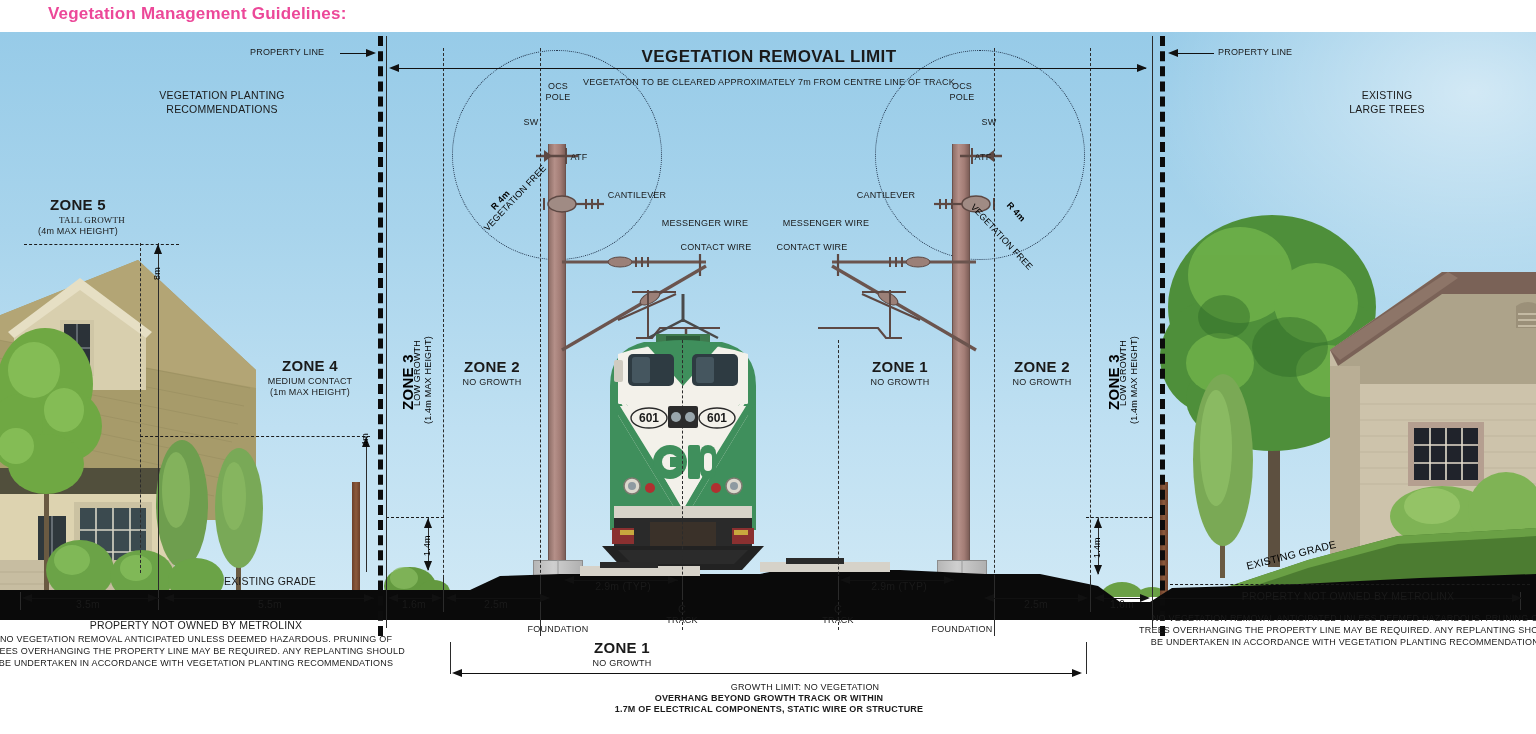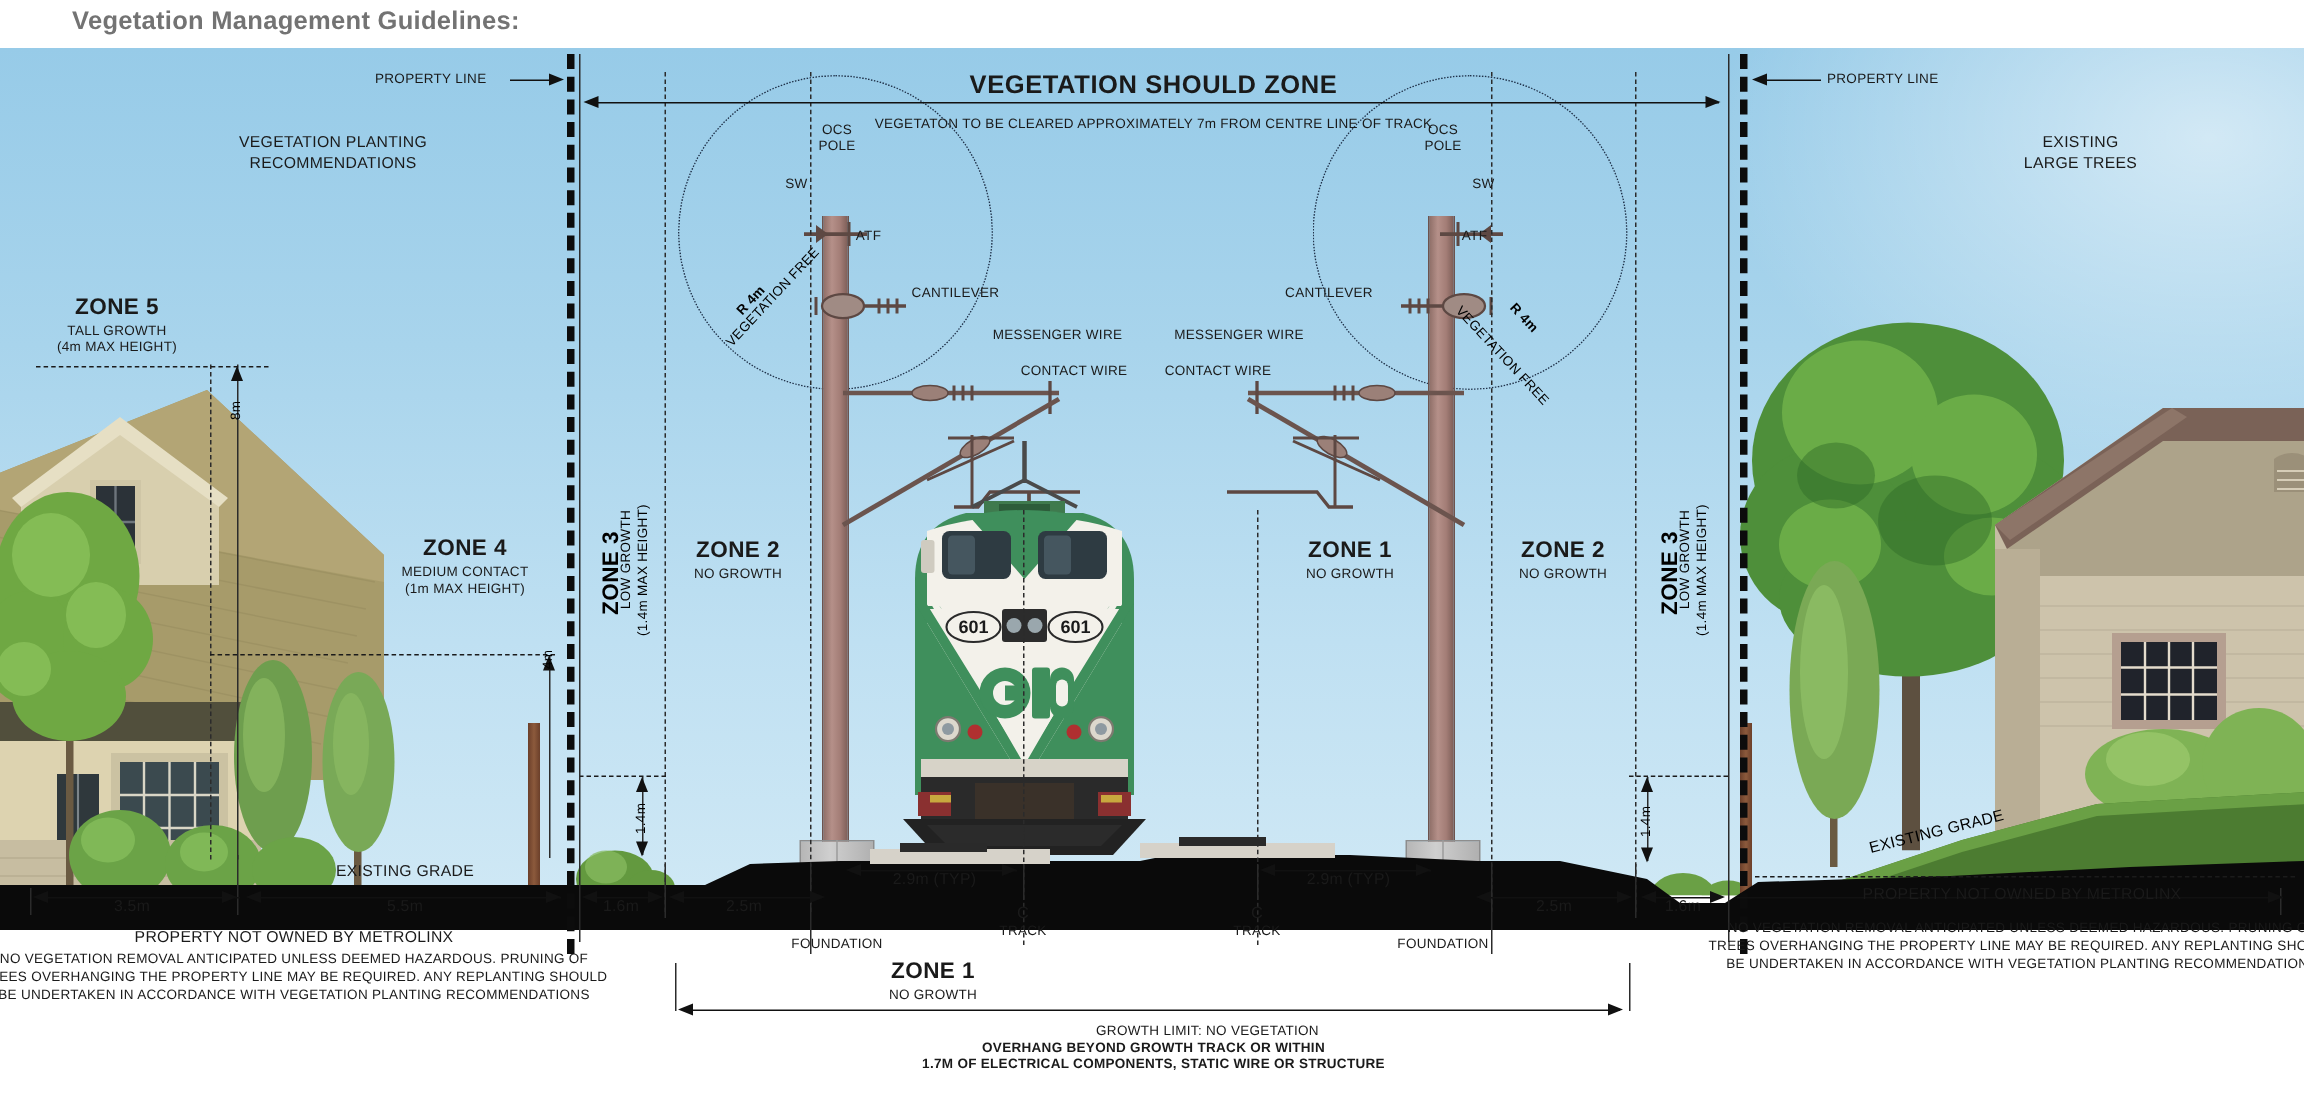--- a/index.html
+++ b/index.html
@@ -11,21 +11,21 @@
   #root {
     position: relative;
     width: 1536px; height: 734px;
     overflow: hidden;
     background: #ffffff;
   }
 
   
   .title {
     position: absolute; left: 48px; top: 4px;
-    font-size: 17px; font-weight: bold; color: #737373;
+    font-size: 17px; font-weight: bold; color: #ec4899;
     letter-spacing: .2px;
   }
 
   
   .canvas {
     position: absolute; left: 0; top: 32px;
     width: 1536px; height: 565px;
     background: linear-gradient(180deg,#97cbe8 0%, #a8d4ec 35%, #bfe0f2 70%, #cfe8f5 100%);
     overflow: hidden;
   }
@@ -480,21 +480,21 @@
 
   <div class="hdash" style="left:1086px; top:517px; width:66px; z-index:11;"></div>
   <div class="vsolid" style="left:1098px; top:518px; height:56px; z-index:11;"></div>
   <div class="arrowU" style="left:1094px; top:518px; z-index:12;"></div>
   <div class="arrowD" style="left:1094px; top:565px; z-index:12;"></div>
 
   <div class="dimline" style="left:392px; top:68px; width:754px; z-index:12;"></div>
   <div class="arrowL" style="left:389px; top:64px; z-index:12;"></div>
   <div class="arrowR" style="left:1137px; top:64px; z-index:12;"></div>
 
-  <div class="t c hdr" style="left:769px; top:47px; z-index:13;">VEGETATION SHOULD ZONE</div>
+  <div class="t c hdr" style="left:769px; top:47px; z-index:13;">VEGETATION REMOVAL LIMIT</div>
   <div class="t c lbl" style="left:769px; top:77px; z-index:13;">VEGETATON TO BE CLEARED APPROXIMATELY 7m FROM CENTRE LINE OF TRACK</div>
 
   <div class="t lbl" style="left:250px; top:47px; z-index:13;">PROPERTY LINE</div>
   <div class="dimline" style="left:340px; top:53px; width:30px; z-index:13;"></div>
   <div class="arrowR" style="left:366px; top:49px; z-index:13;"></div>
 
   <div class="t lbl" style="left:1218px; top:47px; z-index:13;">PROPERTY LINE</div>
   <div class="dimline" style="left:1178px; top:53px; width:36px; z-index:13;"></div>
   <div class="arrowL" style="left:1168px; top:49px; z-index:13;"></div>
 
@@ -519,21 +519,21 @@
   <div class="t c lbl" style="left:886px; top:190px; z-index:13;">CANTILEVER</div>
   <div class="t c lbl" style="left:826px; top:218px; z-index:13;">MESSENGER WIRE</div>
   <div class="t c lbl" style="left:812px; top:242px; z-index:13;">CONTACT WIRE</div>
 
   <div class="vert lbl" style="left:489px; top:205px; transform:rotate(-47deg); z-index:13; font-weight:bold;">R 4m</div>
   <div class="vert lbl" style="left:482px; top:226px; transform:rotate(-47deg); z-index:13;">VEGETATION FREE</div>
   <div class="vert lbl" style="left:1012px; top:200px; transform:rotate(47deg); z-index:13; font-weight:bold;">R 4m</div>
   <div class="vert lbl" style="left:976px; top:202px; transform:rotate(47deg); z-index:13;">VEGETATION FREE</div>
 
   <div class="t c zone-big" style="left:78px; top:196px; z-index:13;">ZONE 5</div>
-  <div class="t c zone-sub" style="left:78px; top:215px; z-index:13;">TALL GROWTH</div>
+  <div class="t c zone-sub" style="left:92px; top:215px; z-index:13;font-family:Liberation Serif, serif;">TALL GROWTH</div>
   <div class="t c zone-sub" style="left:78px; top:226px; z-index:13;">(4m MAX HEIGHT)</div>
 
   <div class="t c zone-big" style="left:310px; top:357px; z-index:13;">ZONE 4</div>
   <div class="t c zone-sub" style="left:310px; top:376px; z-index:13;">MEDIUM CONTACT</div>
   <div class="t c zone-sub" style="left:310px; top:387px; z-index:13;">(1m MAX HEIGHT)</div>
 
   <div class="vert zone-big" style="left:399px; top:410px; transform:rotate(-90deg); z-index:13;">ZONE 3</div>
   <div class="vert zone-sub" style="left:412px; top:406px; transform:rotate(-90deg); z-index:13;">LOW GROWTH</div>
   <div class="vert zone-sub" style="left:423px; top:424px; transform:rotate(-90deg); z-index:13;">(1.4m MAX HEIGHT)</div>
 

